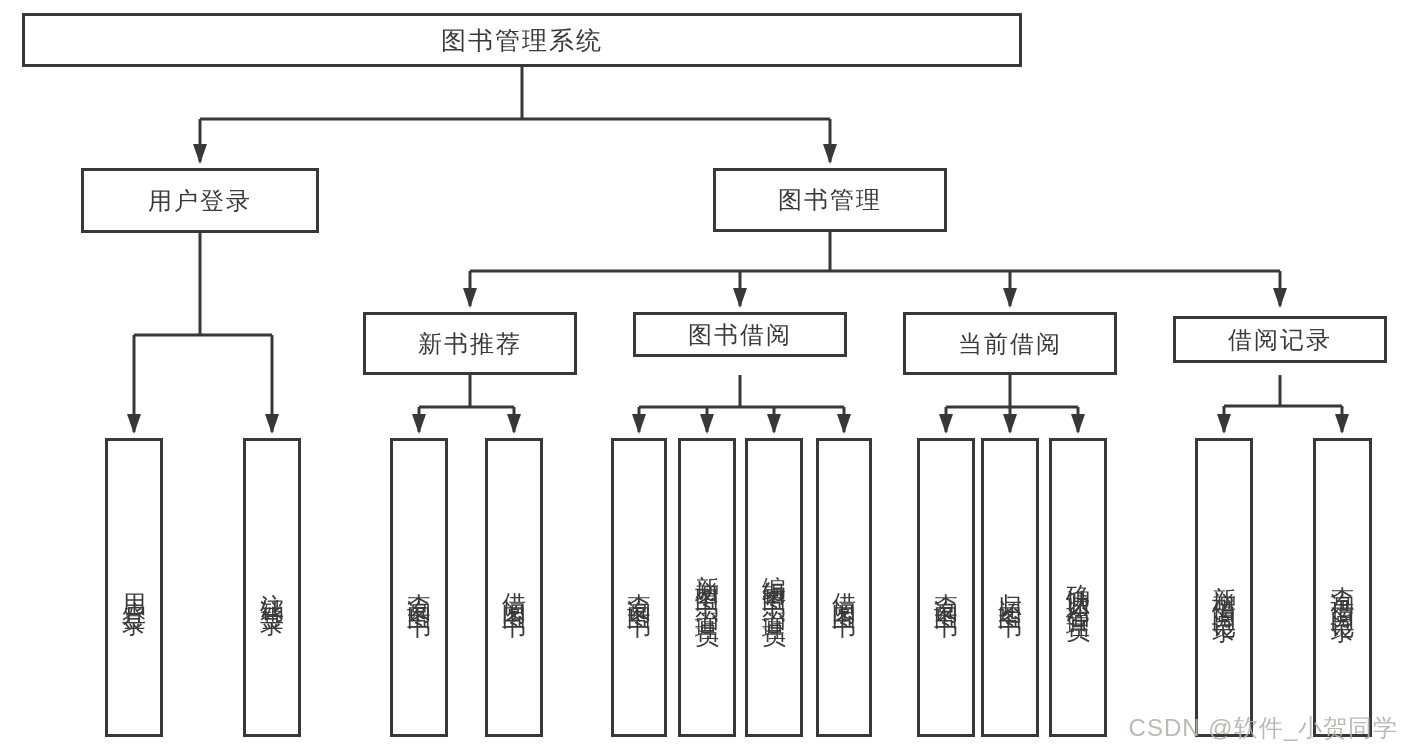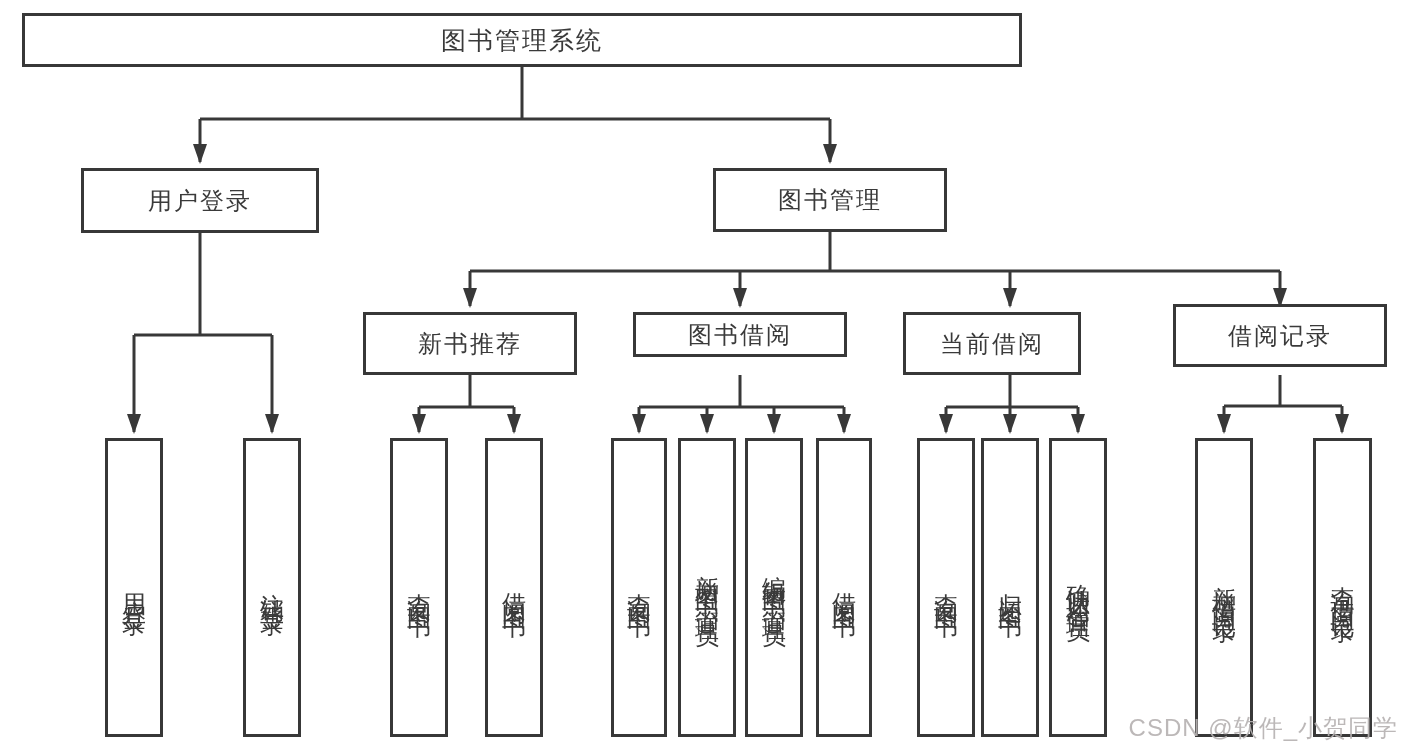--- a/index.html
+++ b/index.html
@@ -118,24 +118,24 @@
   <div class="box" style="left:713px;top:168px;width:234px;height:64px">
     <span class="lbl">图书管理</span>
   </div>
 
   <div class="box" style="left:363px;top:312px;width:214px;height:63px">
     <span class="lbl">新书推荐</span>
   </div>
   <div class="box" style="left:633px;top:312px;width:214px;height:45px">
     <span class="lbl">图书借阅</span>
   </div>
-  <div class="box" style="left:903px;top:312px;width:178px;height:63px">
+  <div class="box" style="left:903px;top:312px;width:214px;height:63px">
     <span class="lbl">当前借阅</span>
   </div>
-  <div class="box" style="left:1173px;top:304px;width:214px;height:63px">
+  <div class="box" style="left:1173px;top:316px;width:214px;height:47px">
     <span class="lbl">借阅记录</span>
   </div>
 
   <div class="box" style="left:105px;top:438px;width:58px;height:299px">
     <span class="vlbl">用户登录</span>
   </div>
   <div class="box" style="left:243px;top:438px;width:58px;height:299px">
     <span class="vlbl">注销登录</span>
   </div>
 

